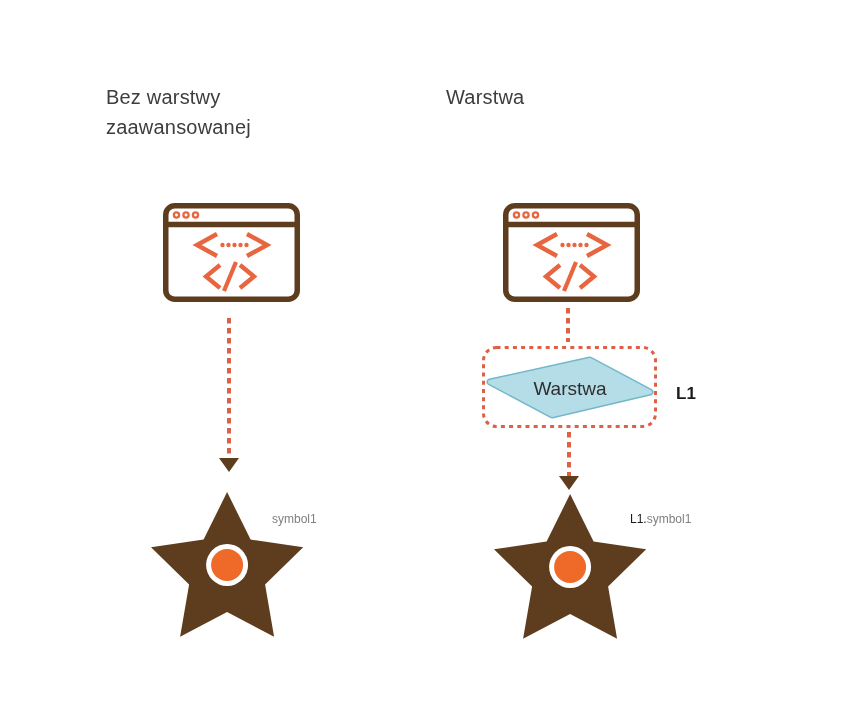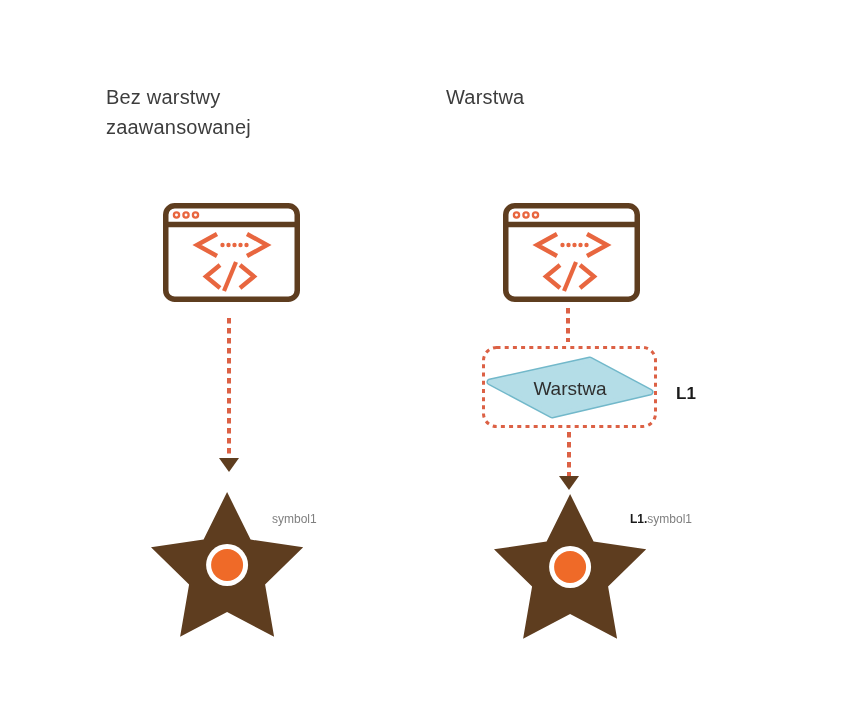--- a/index.html
+++ b/index.html
@@ -14,21 +14,21 @@
   }
   #title-left{left:106px;}
   #title-right{left:446px;}
   .abs{position:absolute;}
   .sym-label{
     position:absolute;top:512px;font-size:12px;color:var(--label_gray);
     font-weight:300;white-space:nowrap;
   }
   #label-left{left:272px;}
   #label-right{left:630px;}
-  .bold-part{font-weight:bold;color:var(--label_black);}
+  .bold-part{font-weight:normal;color:var(--label_black);}
   #layer-tag{
     position:absolute;left:666px;top:384px;font-size:17px;font-weight:bold;
     color:var(--label_black);
     margin-left:10px;
   }
   #layer-name{
     position:absolute;left:505px;top:378px;width:130px;text-align:center;
     font-size:19px;color:#2f2f2f;font-weight:300;
   }
 </style>

